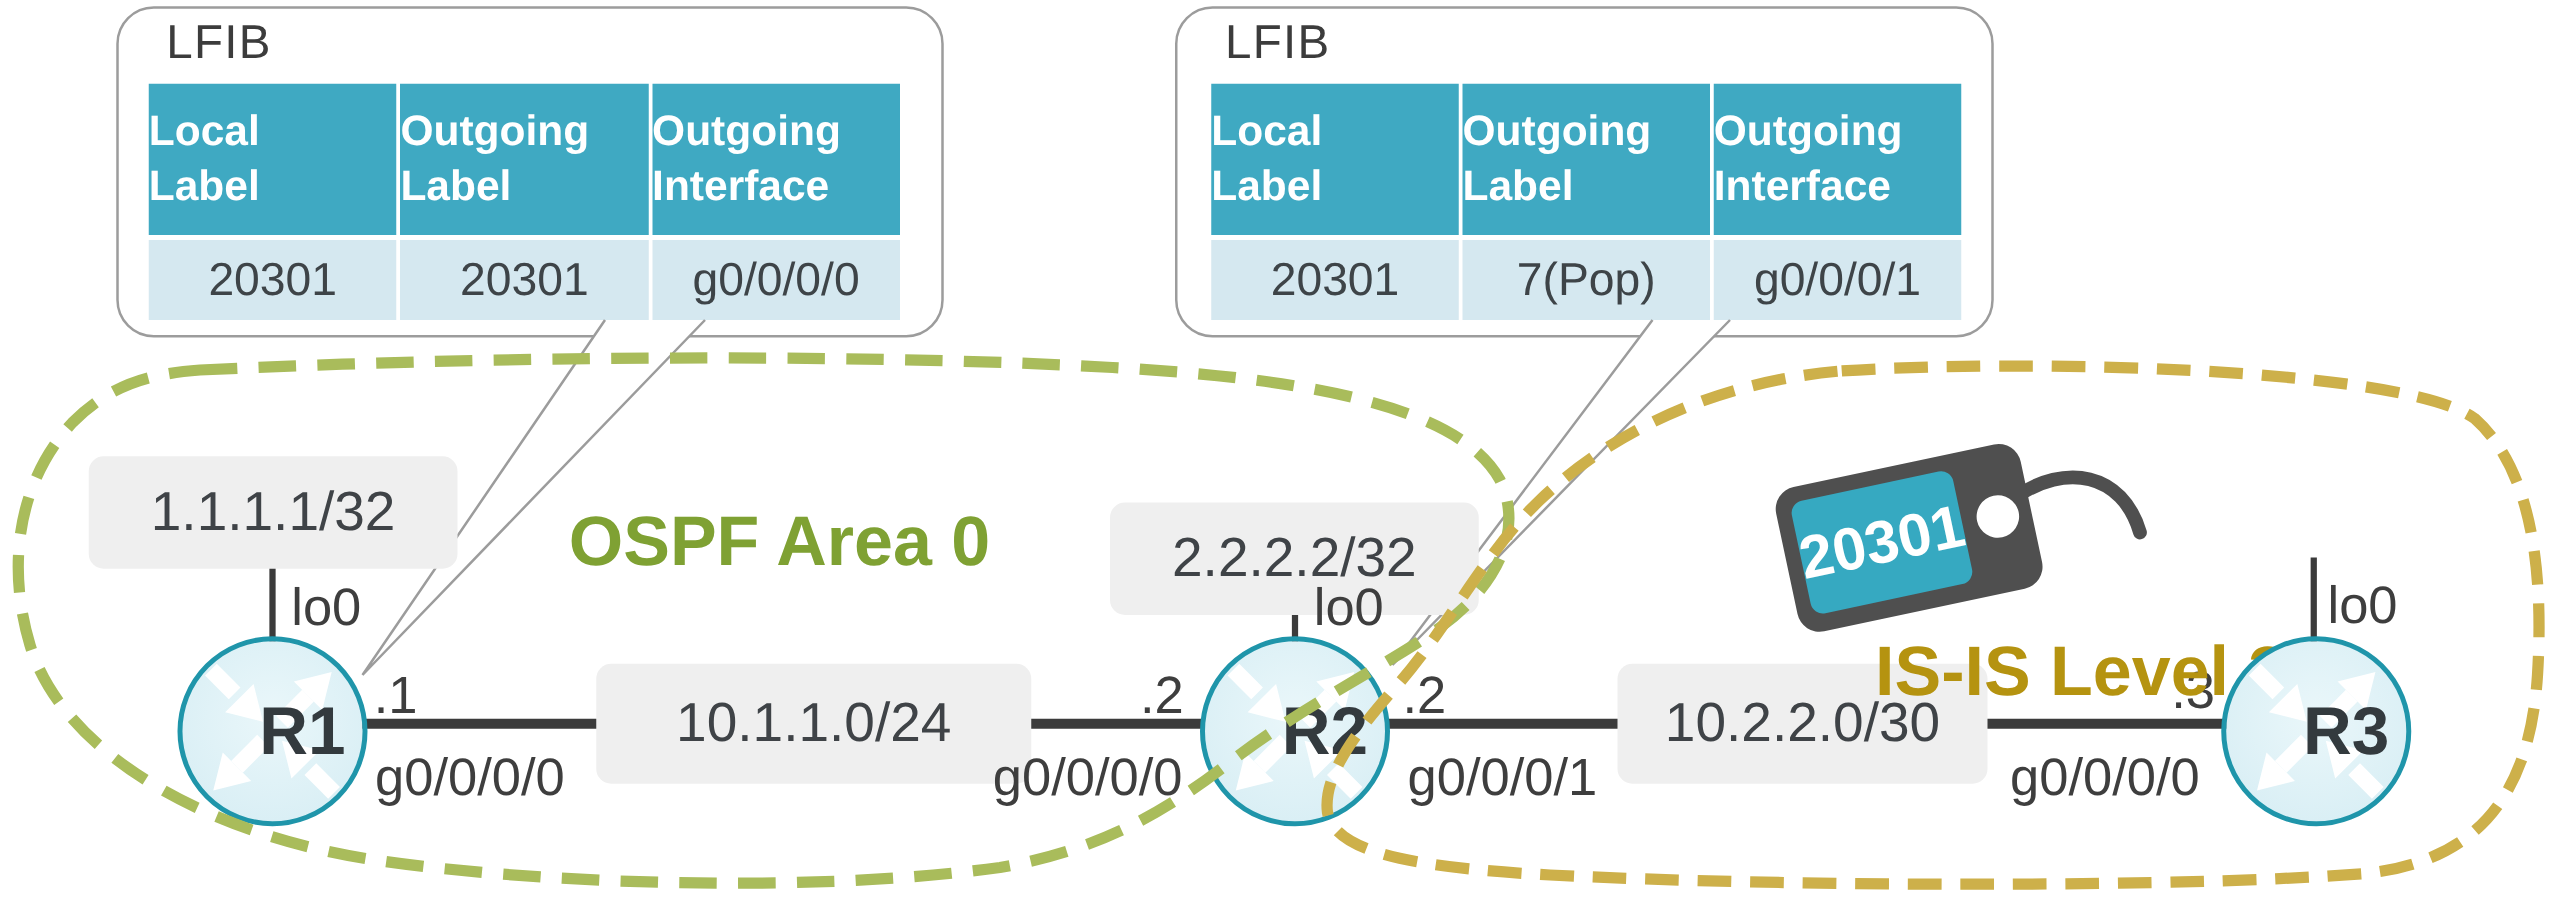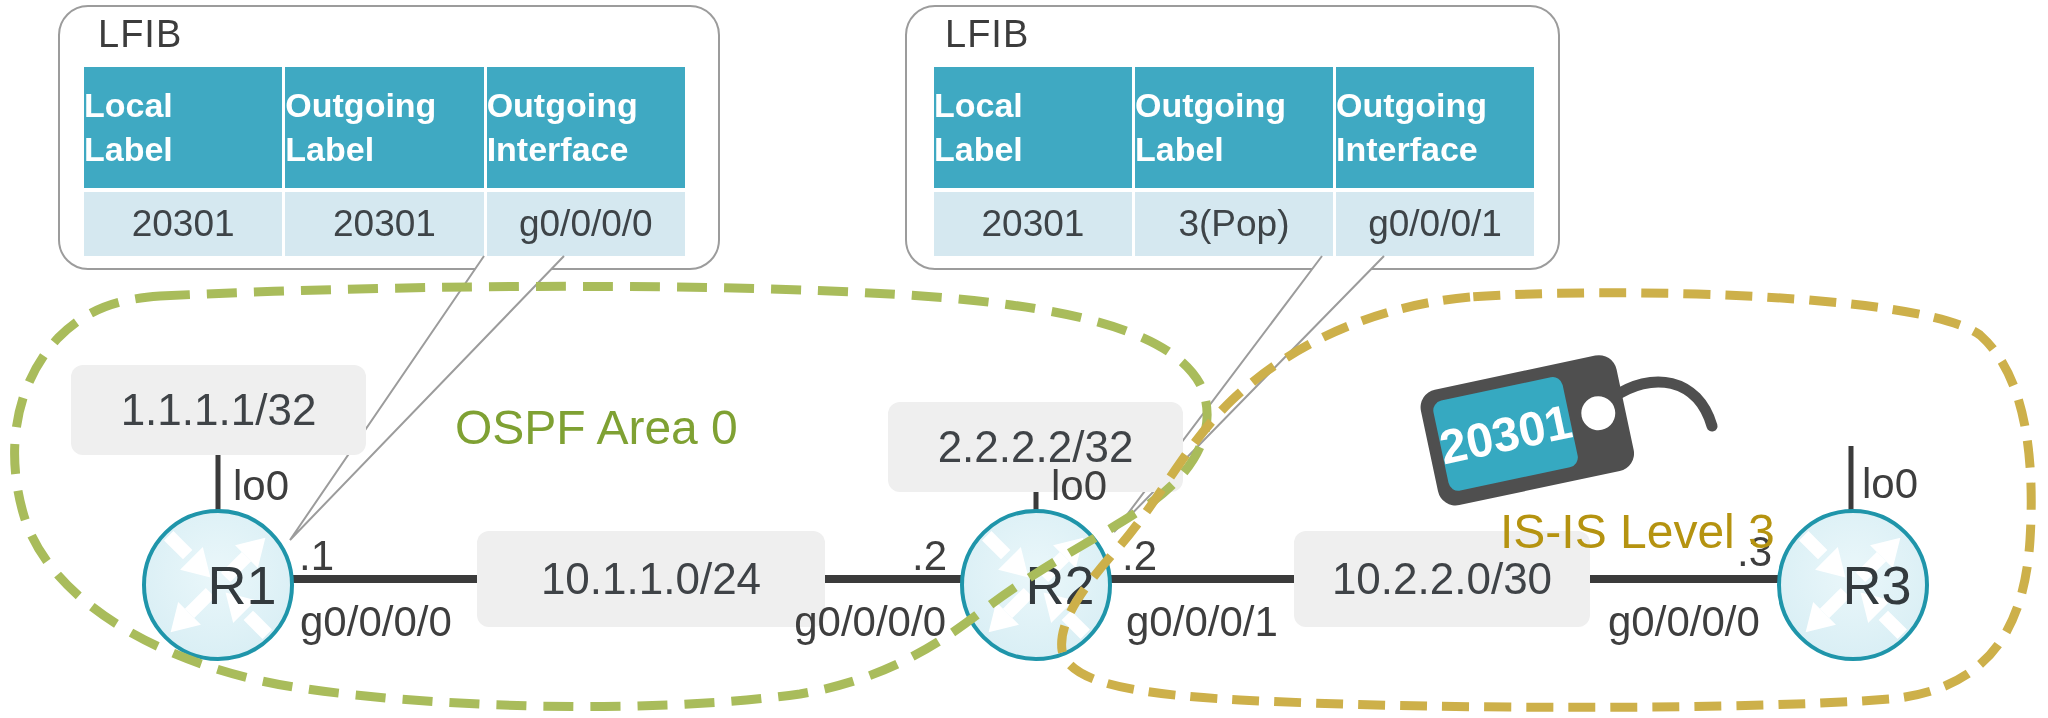--- a/index.html
+++ b/index.html
@@ -1,40 +1,40 @@
 <!DOCTYPE html>
 <html><head>
 <meta charset="utf-8">
 <style>
   html,body{margin:0;padding:0;background:#fff;}
   .stage{position:relative;width:2048px;height:718px;background:#ffffff;overflow:hidden;
          font-family:"Liberation Sans", sans-serif;color:#3c3c3c;}
   svg.layer{position:absolute;left:0;top:0;width:2048px;height:718px;}
   
-  .bubble{position:absolute;background:#ffffff;border:2px solid #9c9c9c;border-radius:30px;z-index:2;}
+  .bubble{position:absolute;background:#ffffff;border:2px solid #9c9c9c;border-radius:30px;z-index:2;margin-left:35px;}
   .bubble .lfib-title{position:absolute;left:38px;top:6px;font-size:38px;color:#3c3c3c;letter-spacing:1px;}
   .lfib-table{position:absolute;display:grid;grid-template-columns:1fr 1fr 1fr;grid-template-rows:121px 64px;
               column-gap:3px;row-gap:4px;background:transparent;}
   .lfib-table .hcell{background:#3fa9c2;color:#ffffff;font-weight:bold;font-size:34px;line-height:1.28;
                      display:flex;flex-direction:column;align-items:flex-start;justify-content:center;text-align:center;}
   .lfib-table .dcell{background:#d5e8f0;color:#3e4448;font-size:37px;display:flex;align-items:center;justify-content:center;}
   
   .z3{z-index:3;} .z5{z-index:5;pointer-events:none;}
   
   .gbox{position:absolute;background:#efefef;border-radius:12px;display:flex;align-items:center;justify-content:center;
         font-size:44px;color:#3f4347;z-index:4;}
   .small-label{position:absolute;font-size:42px;color:#3e3e3e;z-index:4;white-space:nowrap;}
-  .zone-label{position:absolute;font-size:48px;font-weight:normal;z-index:4;white-space:nowrap;}
+  .zone-label{position:absolute;font-size:56px;font-weight:bold;z-index:4;white-space:nowrap;}
   .zone-ospf{color:#7fa133;}
   .zone-isis{color:#b59310;}
   
   .router{position:absolute;width:152px;height:152px;border-radius:50%;border:4px solid #1f95aa;
           background:radial-gradient(circle at 50% 42%, #eaf7fa 0%, #daeff5 75%);
           display:flex;align-items:center;justify-content:center;z-index:4;box-sizing:border-box;}
-  .router .rlabel{position:absolute;font-size:54px;font-weight:normal;color:#333a3e;z-index:2;margin-left:48px;}
+  .router .rlabel{position:absolute;font-size:54px;font-weight:bold;color:#333a3e;z-index:2;margin-left:48px;}
   .router svg{position:absolute;left:0;top:0;width:100%;height:100%;z-index:1;}
   
   .tag-wrap{position:absolute;left:1428px;top:352px;width:212px;height:162px;transform:rotate(-12deg);z-index:4;}
   .tag-body{position:absolute;left:0;top:18px;width:200px;height:118px;background:#4f4f4f;border-radius:18px;}
   .tag-label{position:absolute;left:12px;top:30px;width:132px;height:92px;background:#36a9c1;border-radius:10px;
              display:flex;align-items:center;justify-content:center;color:#ffffff;font-weight:bold;font-size:48px;}
   .tag-hole{position:absolute;left:156px;top:58px;width:34px;height:34px;background:#ffffff;border-radius:50%;}
 </style>
 </head>
 <body>
@@ -85,21 +85,21 @@
       </div>
       <div class="hcell">
         <span>Outgoing</span>
         <span>Label</span>
       </div>
       <div class="hcell">
         <span>Outgoing</span>
         <span>Interface</span>
       </div>
       <div class="dcell">20301</div>
-      <div class="dcell">3(Pop)</div>
+      <div class="dcell">7(Pop)</div>
       <div class="dcell">g0/0/0/1</div>
     </div>
   </div>
 
   <div class="gbox" style="left:71px;top:365px;width:295px;height:90px;">1.1.1.1/32</div>
   <div class="gbox" style="left:888px;top:365px;width:295px;height:90px;margin-top:37px;">2.2.2.2/32</div>
 
   <div class="gbox" style="left:477px;top:531px;width:348px;height:96px;">10.1.1.0/24</div>
   <div class="gbox" style="left:1294px;top:531px;width:296px;height:96px;">10.2.2.0/30</div>
 

